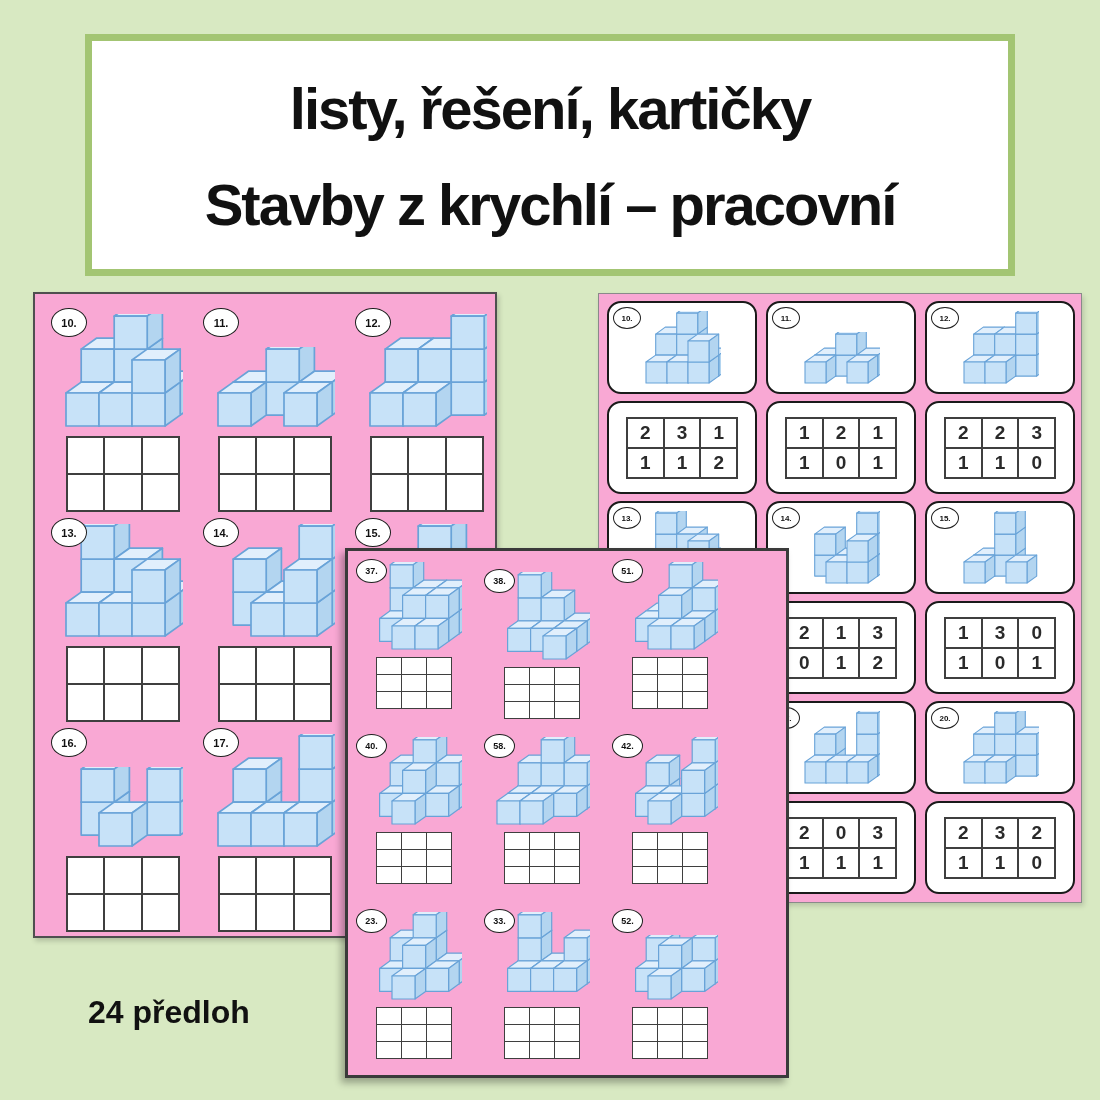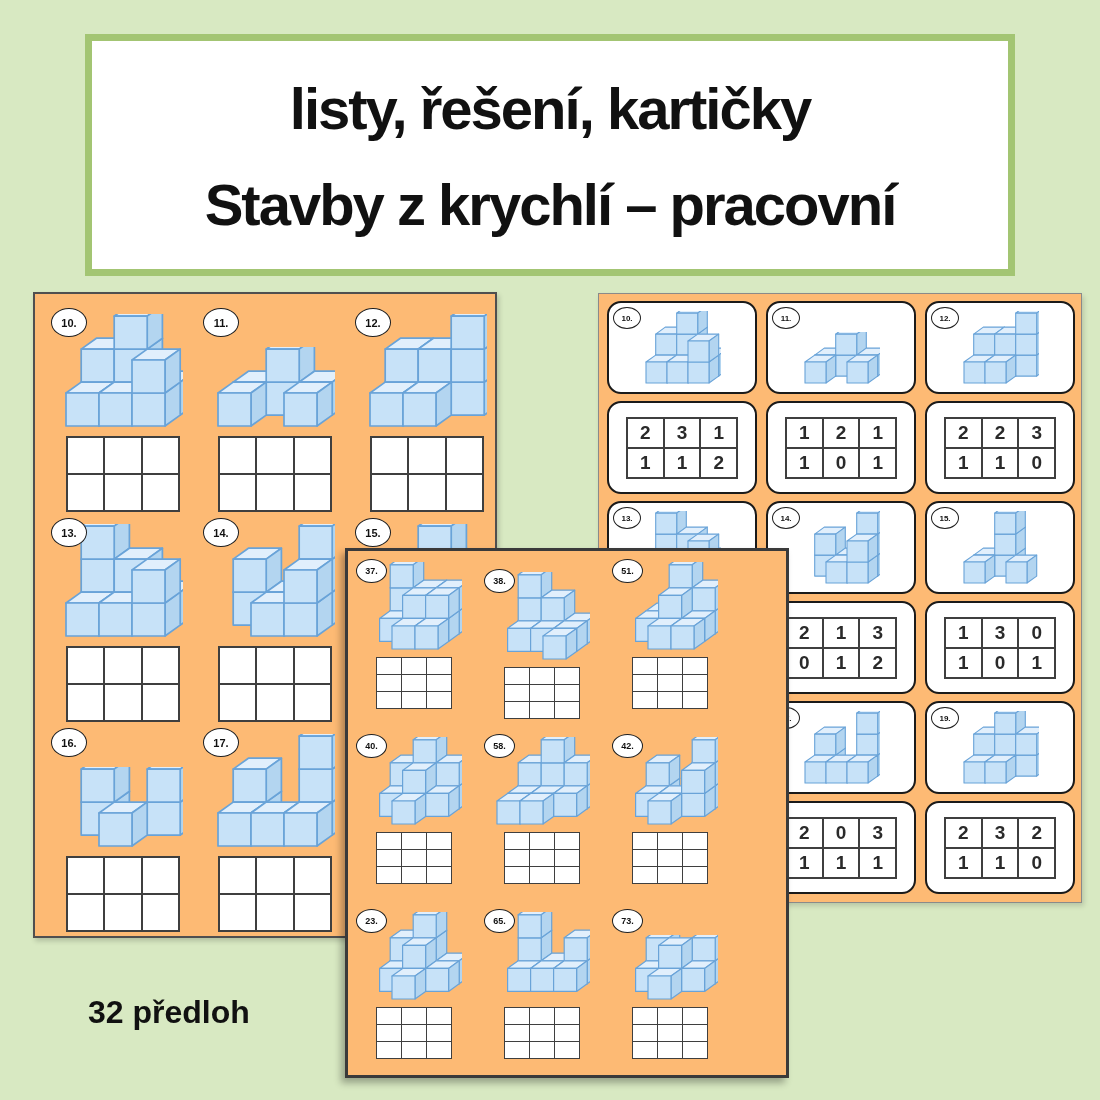--- a/index.html
+++ b/index.html
@@ -6,21 +6,21 @@
   body{font-family:"Liberation Sans", sans-serif; background:#d8e9c2;}
   .canvas{position:relative;width:1100px;height:1100px;background:#d8e9c2;overflow:hidden;}
 
   
   .banner{position:absolute;left:85px;top:34px;width:930px;height:242px;
     background:#ffffff;border:7px solid #a3c573;box-sizing:border-box;
     text-align:center;padding-top:20px;}
   .banner-line{font-weight:bold;color:#111;font-size:58px;line-height:96px;letter-spacing:-2px;}
 
   
-  .page{position:absolute;background:#fdba74;box-sizing:border-box;padding-left:6px;}
+  .page{position:absolute;background:#f9a8d4;box-sizing:border-box;padding-left:6px;}
   #left-page{left:33px;top:292px;width:464px;height:646px;border:2px solid #4f4f4f;
     box-shadow:2px 3px 5px rgba(0,0,0,0.18);z-index:1;}
   #cards-page{left:598px;top:293px;width:484px;height:610px;border:1px solid #8a8a8a;
     box-shadow:2px 3px 5px rgba(0,0,0,0.15);z-index:1;}
   #front-page{left:345px;top:548px;width:444px;height:530px;border:3px solid #3a3a3a;
     box-shadow:-4px 5px 7px rgba(0,0,0,0.3);z-index:2;}
 
   
   .ws-item{position:absolute;display:flex;flex-direction:column;align-items:center;}
   .cube-box{width:100%;display:flex;align-items:flex-end;justify-content:center;}
@@ -708,21 +708,21 @@
             <div class="cell">2</div>
             <div class="cell">0</div>
             <div class="cell">3</div>
             <div class="cell">1</div>
             <div class="cell">1</div>
             <div class="cell">1</div>
           </div>
         </div>
     </div>
       <div class="card" style="left:326px;top:407px">
-      <div class="badge b-xs" style="left:4px;top:4px">19.</div>
+      <div class="badge b-xs" style="left:4px;top:4px">20.</div>
       <div class="card-cube">
           <svg width="77" height="74" viewBox="0 0 77 74">
             <polygon points="11.7,44.1 21.3,37.1 42.3,37.1 32.7,44.1" fill="#e1effc" stroke="#69a3d8" stroke-width="1.1" stroke-linejoin="round"></polygon>
             <polygon points="32.7,44.1 42.3,37.1 42.3,58.1 32.7,65.1" fill="#b3d5f0" stroke="#69a3d8" stroke-width="1.1" stroke-linejoin="round"></polygon>
             <polygon points="11.7,44.1 32.7,44.1 32.7,65.1 11.7,65.1" fill="#c7e2f8" stroke="#69a3d8" stroke-width="1.1" stroke-linejoin="round"></polygon>
             <polygon points="11.7,23.1 21.3,16.1 42.3,16.1 32.7,23.1" fill="#e1effc" stroke="#69a3d8" stroke-width="1.1" stroke-linejoin="round"></polygon>
             <polygon points="32.7,23.1 42.3,16.1 42.3,37.1 32.7,44.1" fill="#b3d5f0" stroke="#69a3d8" stroke-width="1.1" stroke-linejoin="round"></polygon>
             <polygon points="11.7,23.1 32.7,23.1 32.7,44.1 11.7,44.1" fill="#c7e2f8" stroke="#69a3d8" stroke-width="1.1" stroke-linejoin="round"></polygon>
             <polygon points="32.7,44.1 42.3,37.1 63.3,37.1 53.7,44.1" fill="#e1effc" stroke="#69a3d8" stroke-width="1.1" stroke-linejoin="round"></polygon>
             <polygon points="53.7,44.1 63.3,37.1 63.3,58.1 53.7,65.1" fill="#b3d5f0" stroke="#69a3d8" stroke-width="1.1" stroke-linejoin="round"></polygon>
@@ -1125,21 +1125,21 @@
           <div class="cell"></div>
           <div class="cell"></div>
           <div class="cell"></div>
           <div class="cell"></div>
           <div class="cell"></div>
           <div class="cell"></div>
           <div class="cell"></div>
         </div>
     </div>
       <div class="ws-item" style="left:134px;top:356px;width:120px;height:168px">
-      <div class="badge b-sm">65.</div>
+      <div class="badge b-sm">33.</div>
       <div class="cube-box" style="height:94px">
           <svg width="95" height="89" viewBox="0 0 95 89">
             <polygon points="23.2,48.8 33.7,41.2 56.7,41.2 46.2,48.8" fill="#e1effc" stroke="#69a3d8" stroke-width="1.2" stroke-linejoin="round"></polygon>
             <polygon points="46.2,48.8 56.7,41.2 56.7,64.2 46.2,71.8" fill="#b3d5f0" stroke="#69a3d8" stroke-width="1.2" stroke-linejoin="round"></polygon>
             <polygon points="23.2,48.8 46.2,48.8 46.2,71.8 23.2,71.8" fill="#c7e2f8" stroke="#69a3d8" stroke-width="1.2" stroke-linejoin="round"></polygon>
             <polygon points="23.2,25.8 33.7,18.2 56.7,18.2 46.2,25.8" fill="#e1effc" stroke="#69a3d8" stroke-width="1.2" stroke-linejoin="round"></polygon>
             <polygon points="46.2,25.8 56.7,18.2 56.7,41.2 46.2,48.8" fill="#b3d5f0" stroke="#69a3d8" stroke-width="1.2" stroke-linejoin="round"></polygon>
             <polygon points="23.2,25.8 46.2,25.8 46.2,48.8 23.2,48.8" fill="#c7e2f8" stroke="#69a3d8" stroke-width="1.2" stroke-linejoin="round"></polygon>
             <polygon points="23.2,2.8 33.7,-4.8 56.7,-4.8 46.2,2.8" fill="#e1effc" stroke="#69a3d8" stroke-width="1.2" stroke-linejoin="round"></polygon>
             <polygon points="46.2,2.8 56.7,-4.8 56.7,18.2 46.2,25.8" fill="#b3d5f0" stroke="#69a3d8" stroke-width="1.2" stroke-linejoin="round"></polygon>
@@ -1170,21 +1170,21 @@
           <div class="cell"></div>
           <div class="cell"></div>
           <div class="cell"></div>
           <div class="cell"></div>
           <div class="cell"></div>
           <div class="cell"></div>
           <div class="cell"></div>
         </div>
     </div>
       <div class="ws-item" style="left:262px;top:356px;width:120px;height:168px">
-      <div class="badge b-sm">73.</div>
+      <div class="badge b-sm">52.</div>
       <div class="cube-box" style="height:94px">
           <svg width="95" height="66" viewBox="0 0 95 66">
             <polygon points="23.2,25.8 33.7,18.2 56.7,18.2 46.2,25.8" fill="#e1effc" stroke="#69a3d8" stroke-width="1.2" stroke-linejoin="round"></polygon>
             <polygon points="46.2,25.8 56.7,18.2 56.7,41.2 46.2,48.8" fill="#b3d5f0" stroke="#69a3d8" stroke-width="1.2" stroke-linejoin="round"></polygon>
             <polygon points="23.2,25.8 46.2,25.8 46.2,48.8 23.2,48.8" fill="#c7e2f8" stroke="#69a3d8" stroke-width="1.2" stroke-linejoin="round"></polygon>
             <polygon points="23.2,2.8 33.7,-4.8 56.7,-4.8 46.2,2.8" fill="#e1effc" stroke="#69a3d8" stroke-width="1.2" stroke-linejoin="round"></polygon>
             <polygon points="46.2,2.8 56.7,-4.8 56.7,18.2 46.2,25.8" fill="#b3d5f0" stroke="#69a3d8" stroke-width="1.2" stroke-linejoin="round"></polygon>
             <polygon points="23.2,2.8 46.2,2.8 46.2,25.8 23.2,25.8" fill="#c7e2f8" stroke="#69a3d8" stroke-width="1.2" stroke-linejoin="round"></polygon>
             <polygon points="46.2,25.8 56.7,18.2 79.7,18.2 69.2,25.8" fill="#e1effc" stroke="#69a3d8" stroke-width="1.2" stroke-linejoin="round"></polygon>
             <polygon points="69.2,25.8 79.7,18.2 79.7,41.2 69.2,48.8" fill="#b3d5f0" stroke="#69a3d8" stroke-width="1.2" stroke-linejoin="round"></polygon>
@@ -1219,14 +1219,14 @@
           <div class="cell"></div>
           <div class="cell"></div>
           <div class="cell"></div>
           <div class="cell"></div>
           <div class="cell"></div>
           <div class="cell"></div>
         </div>
     </div>
     </div>
 
-  <div class="footer">32 předloh</div>
+  <div class="footer">24 předloh</div>
 </div>
 
 </body></html>

